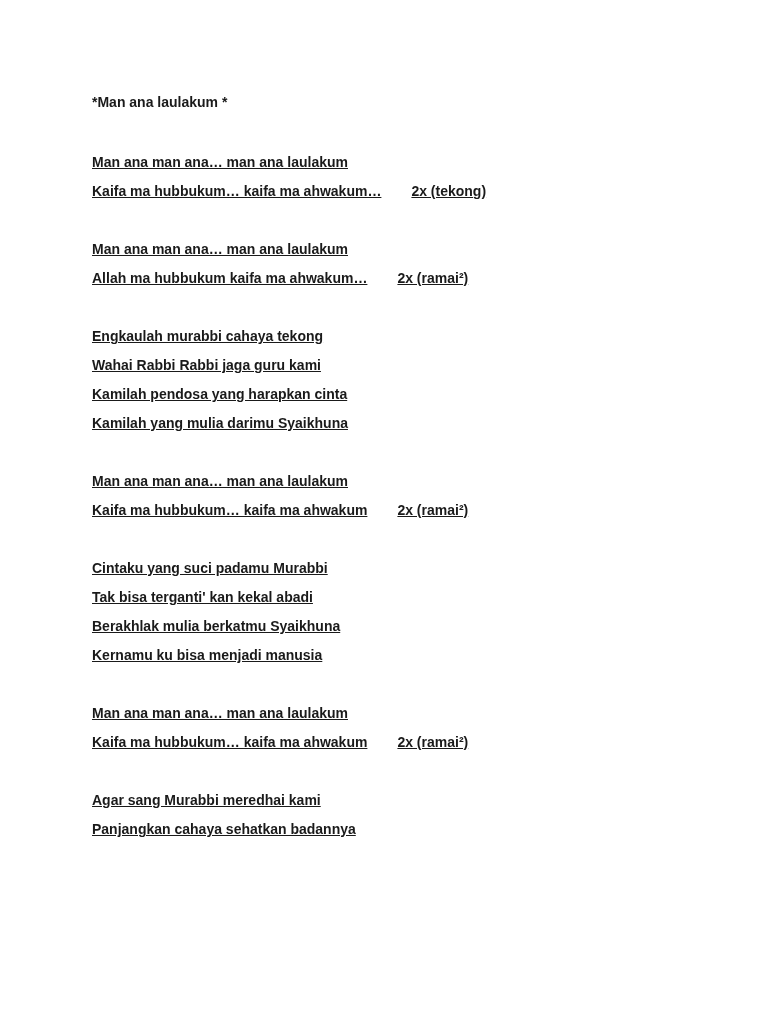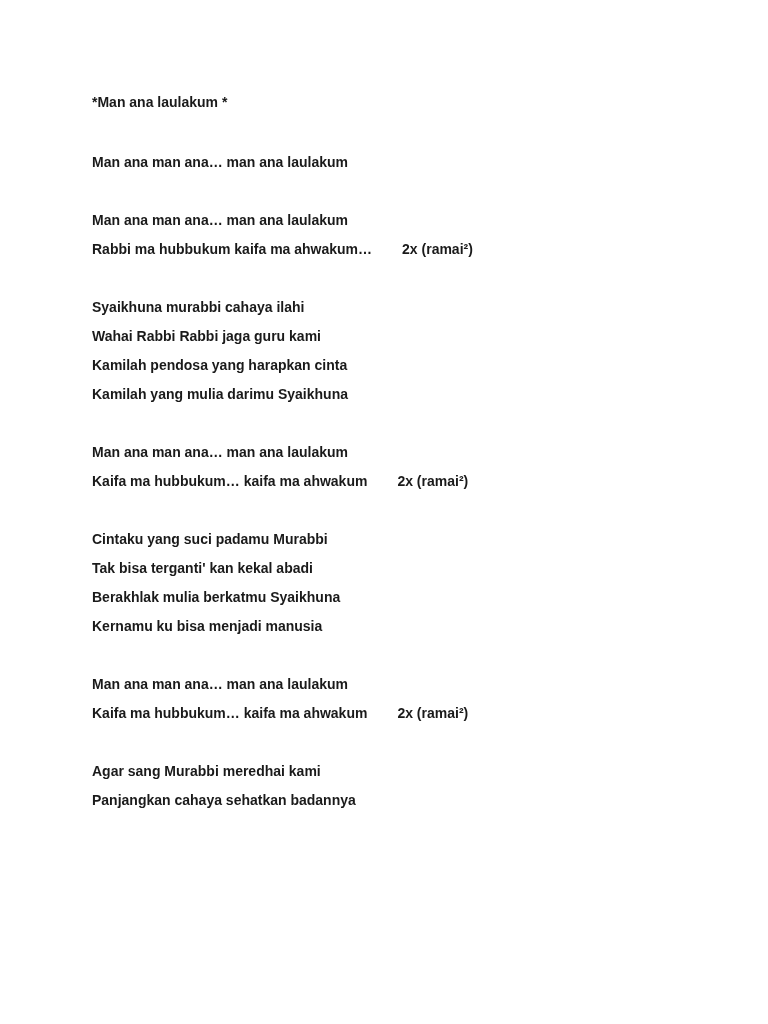--- a/index.html
+++ b/index.html
@@ -27,40 +27,42 @@
     margin-bottom: 31px;
     white-space: pre;
   }
   .stanza {
     margin-bottom: 29px;
   }
   .line {
     height: 29px;
     line-height: 29px;
     white-space: pre;
+    text-decoration: underline;
   }
   .note {
     margin-left: 30px;
   }
 </style>
 </head>
 <body style="background: rgb(255, 255, 255);">
 
 <div class="page" style="background: rgb(255, 255, 255); color: rgb(26, 26, 26);">
   <div class="title-line">*Man ana laulakum *</div>
   <div>
       <div class="stanza">
         <div class="line"><span>Man ana man ana… man ana laulakum</span></div>
+        <div class="line"><span>Kaifa ma hubbukum… kaifa ma ahwakum…</span><span class="note">2x (tekong)</span></div>
       </div>
       <div class="stanza">
         <div class="line"><span>Man ana man ana… man ana laulakum</span></div>
-        <div class="line"><span>Rabbi ma hubbukum kaifa ma ahwakum…</span><span class="note">2x (ramai²)</span></div>
+        <div class="line"><span>Allah ma hubbukum kaifa ma ahwakum…</span><span class="note">2x (ramai²)</span></div>
       </div>
       <div class="stanza">
-        <div class="line"><span>Syaikhuna murabbi cahaya ilahi</span></div>
+        <div class="line"><span>Engkaulah murabbi cahaya tekong</span></div>
         <div class="line"><span>Wahai Rabbi Rabbi jaga guru kami</span></div>
         <div class="line"><span>Kamilah pendosa yang harapkan cinta</span></div>
         <div class="line"><span>Kamilah yang mulia darimu Syaikhuna</span></div>
       </div>
       <div class="stanza">
         <div class="line"><span>Man ana man ana… man ana laulakum</span></div>
         <div class="line"><span>Kaifa ma hubbukum… kaifa ma ahwakum</span><span class="note">2x (ramai²)</span></div>
       </div>
       <div class="stanza">
         <div class="line"><span>Cintaku yang suci padamu Murabbi</span></div>

